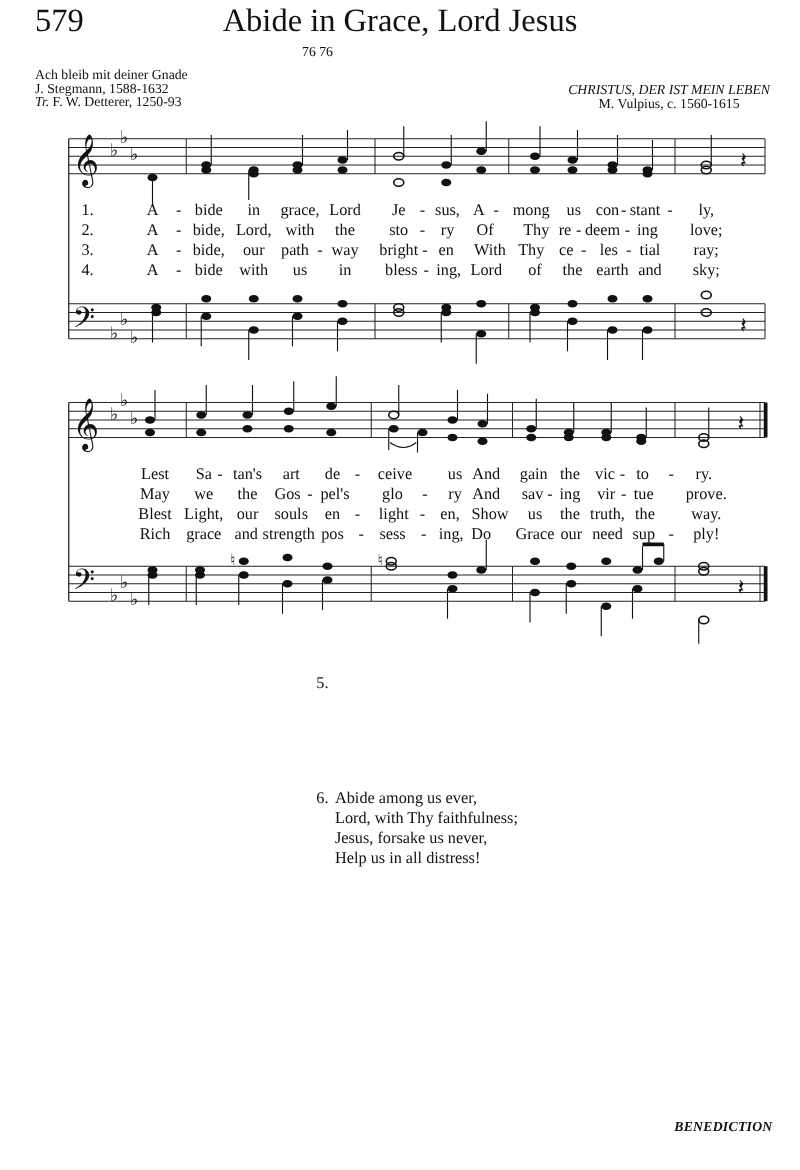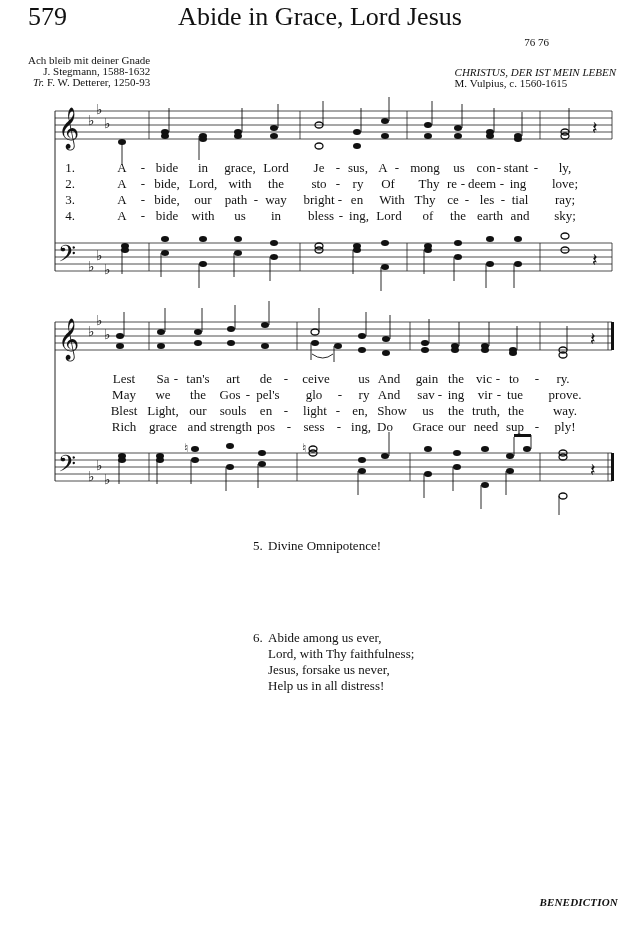--- a/index.html
+++ b/index.html
@@ -1,23 +1,23 @@
 <!DOCTYPE html>
 <html><head>
 <meta charset="utf-8">
 <style>
   html, body { margin:0; padding:0; background:#ffffff; }
   body { width:640px; height:936px; position:relative; overflow:hidden; font-family:"Liberation Serif", serif; color:#111; }
   .abs { position:absolute; white-space:nowrap; }
   #hymn-number { left:28px; top:2px; font-size:26px; }
   #hymn-title { left:0; width:640px; text-align:center; top:2px; font-size:26px; }
-  #hymn-meter { left:0; width:508px; text-align:right; top:36px; font-size:11px;padding-left:41px; }
-  .credit { font-size:11px; line-height:11px;text-align:right; }
+  #hymn-meter { left:0; width:508px; text-align:center; top:36px; font-size:11px; }
+  .credit { font-size:11px; line-height:11px; }
   #credits-left { left:28px; top:55px; }
-  #credits-right { right:24px; top:67px; text-align:left; }
+  #credits-right { right:24px; top:67px; text-align:center; }
   .italic { font-style:italic; }
   svg#score { position:absolute; left:0; top:0; }
   .lyric { position:absolute; font-size:13px; white-space:nowrap; transform:translateX(-50%); }
   .verse-block { position:absolute; font-size:13px; line-height:16px; }
   .verse-block .num { position:absolute; left:0; }
   .verse-block .lines { padding-left:15px; }
   #tune-category { right:22px; top:896px; font-size:11px; font-style:italic; font-weight:bold; letter-spacing:0.2px; }
 </style>
 </head>
 <body>
@@ -477,21 +477,20 @@
     <span class="lyric" style="left:486px;top:419px">need</span>
     <span class="lyric" style="left:515px;top:419px">sup</span>
     <span class="lyric" style="left:537px;top:419px">-</span>
     <span class="lyric" style="left:565px;top:419px">ply!</span>
   </div>
 </div>
 
 <div class="verse-block" style="left:253px;top:538px;">
   <span class="num">5.</span>
   <div class="lines">
-    <div>Divine Omnipotence!</div>
   </div>
 </div>
 <div class="verse-block" style="left:253px;top:630px;">
   <span class="num">6.</span>
   <div class="lines">
     <div>Abide among us ever,</div>
     <div>Lord, with Thy faithfulness;</div>
     <div>Jesus, forsake us never,</div>
     <div>Help us in all distress!</div>
   </div>

